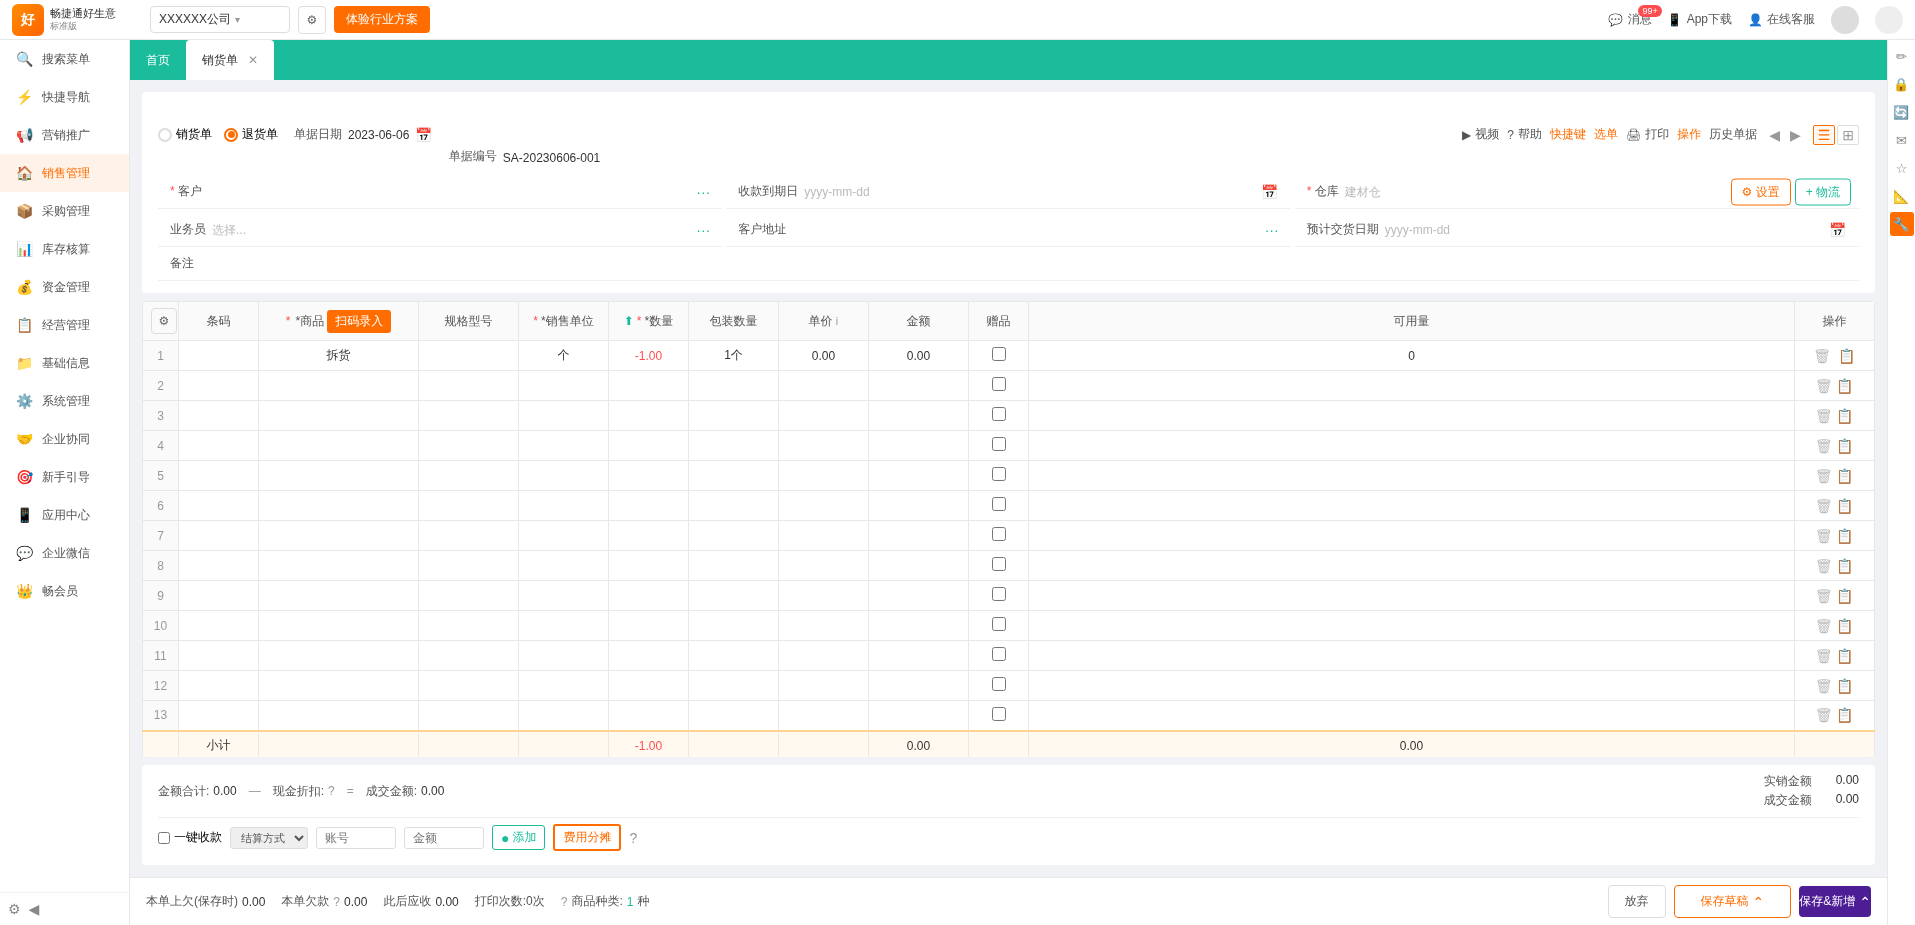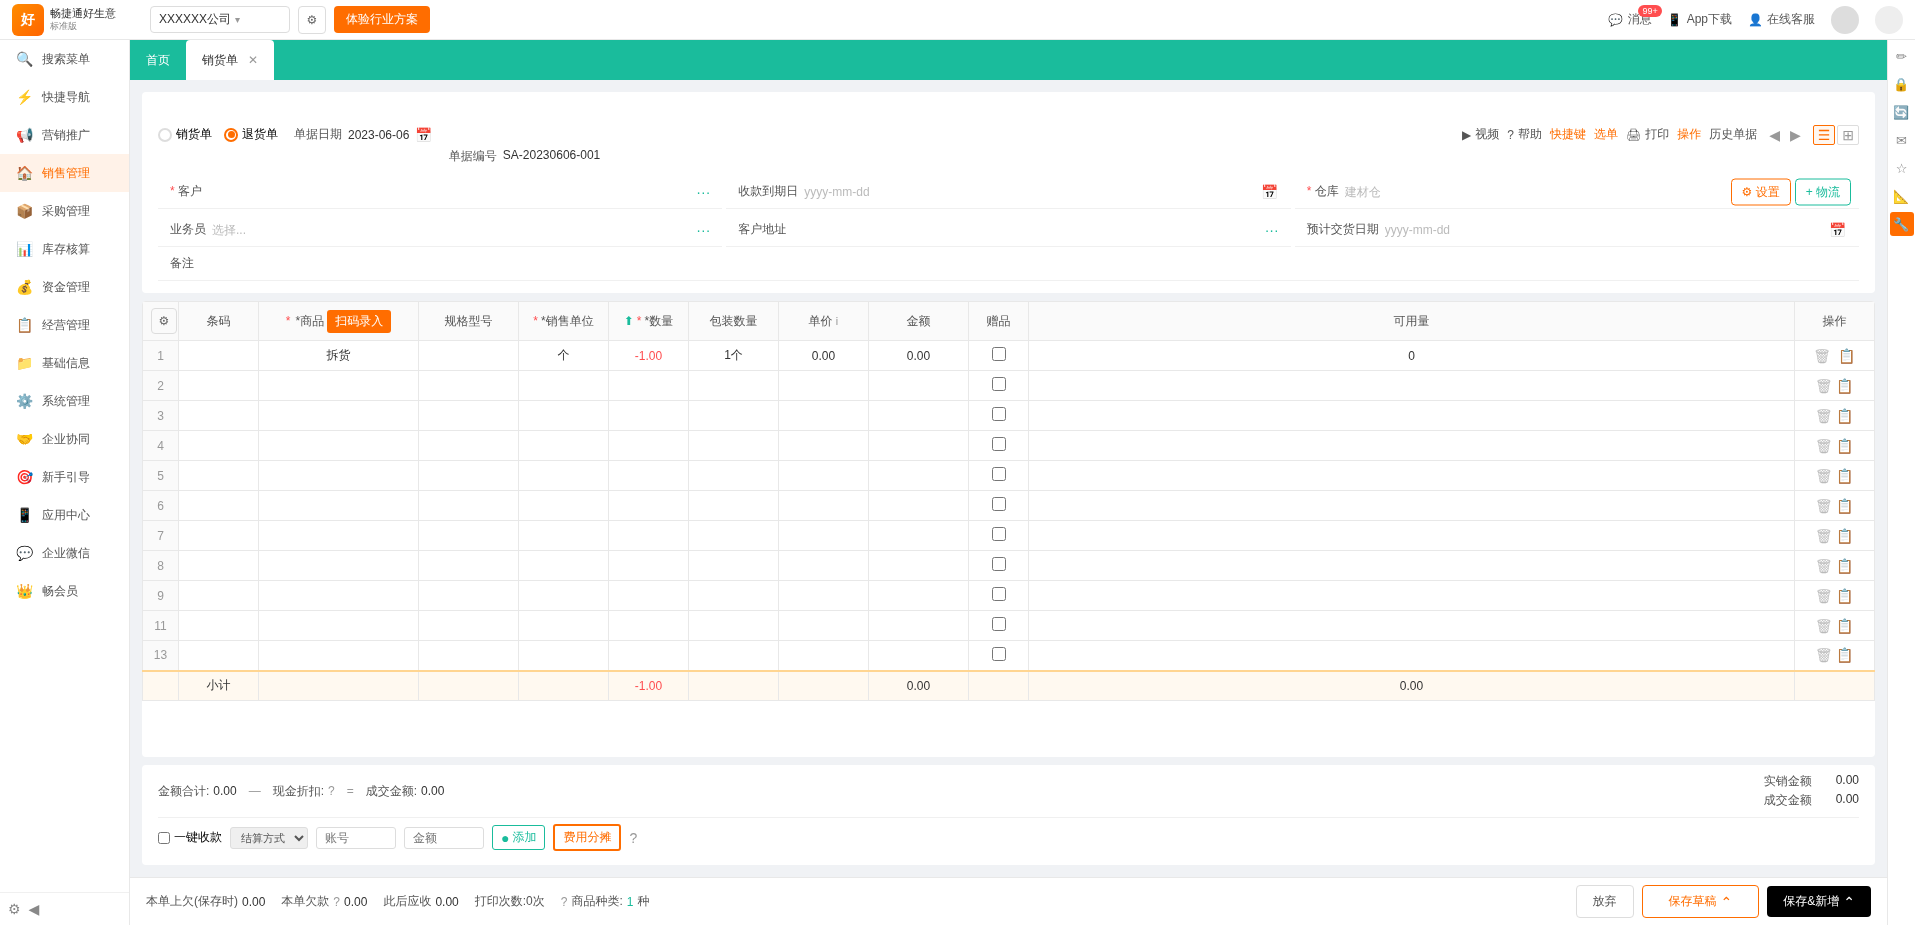--- a/index.html
+++ b/index.html
@@ -52,21 +52,21 @@
     
     .form-header { background: white; border-radius: 4px; padding: 12px 16px; }
     .radio-group { display: flex; gap: 12px; align-items: center; }
     .radio-item { display: flex; align-items: center; gap: 4px; cursor: pointer; }
     .radio-circle { width: 14px; height: 14px; border-radius: 50%; border: 2px solid #ddd; display: flex; align-items: center; justify-content: center; }
     .radio-circle.selected { border-color: #ff6d00; }
     .radio-circle.selected::after { content: ''; width: 7px; height: 7px; background: #ff6d00; border-radius: 50%; }
     .form-date-field { display: flex; align-items: center; gap: 6px; font-size: 12px; color: #333; }
     .form-date-label { color: #555; }
     .form-date-value { color: #333; font-weight: 500; }
-    .form-serial { display: flex; align-items: flex-start; gap: 6px; font-size: 12px; margin-top: 44px; }
+    .form-serial { display: flex; align-items: flex-end; gap: 6px; font-size: 12px; margin-top: 44px; }
     .form-serial-label { color: #555; }
     .form-serial-value { color: #333; }
     .calendar-icon { color: #999; font-size: 14px; cursor: pointer; }
     .form-header-actions { margin-left: auto; display: flex; align-items: center; gap: 8px; }
     .action-btn { display: flex; align-items: center; gap: 4px; color: #555; cursor: pointer; font-size: 12px; }
     .action-btn.orange { color: #ff6d00; }
     .setup-btn { background: white; border: 1px solid #ff6d00; color: #ff6d00; border-radius: 4px; padding: 4px 10px; cursor: pointer; font-size: 12px; display: flex; align-items: center; gap: 4px; }
     .logistics-btn { background: white; border: 1px solid #1abc9c; color: #1abc9c; border-radius: 4px; padding: 4px 10px; cursor: pointer; font-size: 12px; display: flex; align-items: center; gap: 4px; }
     .history-nav { display: flex; align-items: center; gap: 2px; }
     .nav-arrow { color: #999; cursor: pointer; font-size: 14px; padding: 2px 4px; }
@@ -126,21 +126,21 @@
     .bottom-info { display: flex; align-items: center; gap: 16px; flex: 1; font-size: 12px; color: #555; }
     .bottom-field { display: flex; align-items: center; gap: 4px; }
     .bottom-label { color: #555; }
     .bottom-value { color: #333; font-weight: 500; }
     .bottom-question { color: #999; cursor: pointer; }
     .print-info { display: flex; align-items: center; gap: 4px; color: #555; }
     .product-type { display: flex; align-items: center; gap: 4px; color: #555; }
     .bottom-actions { display: flex; align-items: center; gap: 8px; }
     .abandon-btn { background: white; border: 1px solid #ddd; color: #555; border-radius: 4px; padding: 7px 16px; cursor: pointer; font-size: 12px; }
     .save-draft-btn { background: white; border: 1px solid #ff6d00; color: #ff6d00; border-radius: 4px; padding: 7px 26px; cursor: pointer; font-size: 12px; display: flex; align-items: center; gap: 4px; }
-    .save-new-btn { background: #000000; color: white; border: none; border-radius: 4px; padding: 7px 16px; cursor: pointer; font-size: 12px; display: flex; align-items: center; gap: 4px; }
+    .save-new-btn { background: #4c1d95; color: white; border: none; border-radius: 4px; padding: 7px 0; cursor: pointer; font-size: 12px; display: flex; align-items: center; gap: 4px; }
     .btn-arrow { font-size: 14px; }
 
     
     .right-sidebar { width: 28px; background: white; border-left: 1px solid #e8e8e8; display: flex; flex-direction: column; align-items: center; padding: 4px 0; gap: 4px; flex-shrink: 0; }
     .right-icon { width: 24px; height: 24px; display: flex; align-items: center; justify-content: center; cursor: pointer; color: #888; font-size: 13px; border-radius: 3px; }
     .right-icon.orange { background: #ff6d00; color: white; }
     .summary-row { display: flex; justify-content: space-between; gap: 24px; font-size: 12px; }
     .summary-label { color: #555; }
     .summary-value { color: #333; font-weight: 500; }
 
@@ -546,21 +546,49 @@
                   <td></td>
                   <td></td>
                   <td></td>
                   <td></td>
                   <td></td>
                   <td><input type="checkbox" class="table-checkbox" style=""></td>
                   <td></td>
                   <td><span class="op-btn">🗑</span><span class="op-btn">📋</span></td>
                 </tr>
               <tr>
+                  <td class="row-num">10</td>
+                  <td></td>
+                  <td></td>
+                  <td></td>
+                  <td></td>
+                  <td></td>
+                  <td></td>
+                  <td></td>
+                  <td></td>
+                  <td><input type="checkbox" class="table-checkbox" style=""></td>
+                  <td></td>
+                  <td><span class="op-btn">🗑</span><span class="op-btn">📋</span></td>
+                </tr>
+              <tr>
                   <td class="row-num">11</td>
+                  <td></td>
+                  <td></td>
+                  <td></td>
+                  <td></td>
+                  <td></td>
+                  <td></td>
+                  <td></td>
+                  <td></td>
+                  <td><input type="checkbox" class="table-checkbox" style=""></td>
+                  <td></td>
+                  <td><span class="op-btn">🗑</span><span class="op-btn">📋</span></td>
+                </tr>
+              <tr>
+                  <td class="row-num">12</td>
                   <td></td>
                   <td></td>
                   <td></td>
                   <td></td>
                   <td></td>
                   <td></td>
                   <td></td>
                   <td></td>
                   <td><input type="checkbox" class="table-checkbox" style=""></td>
                   <td></td>

